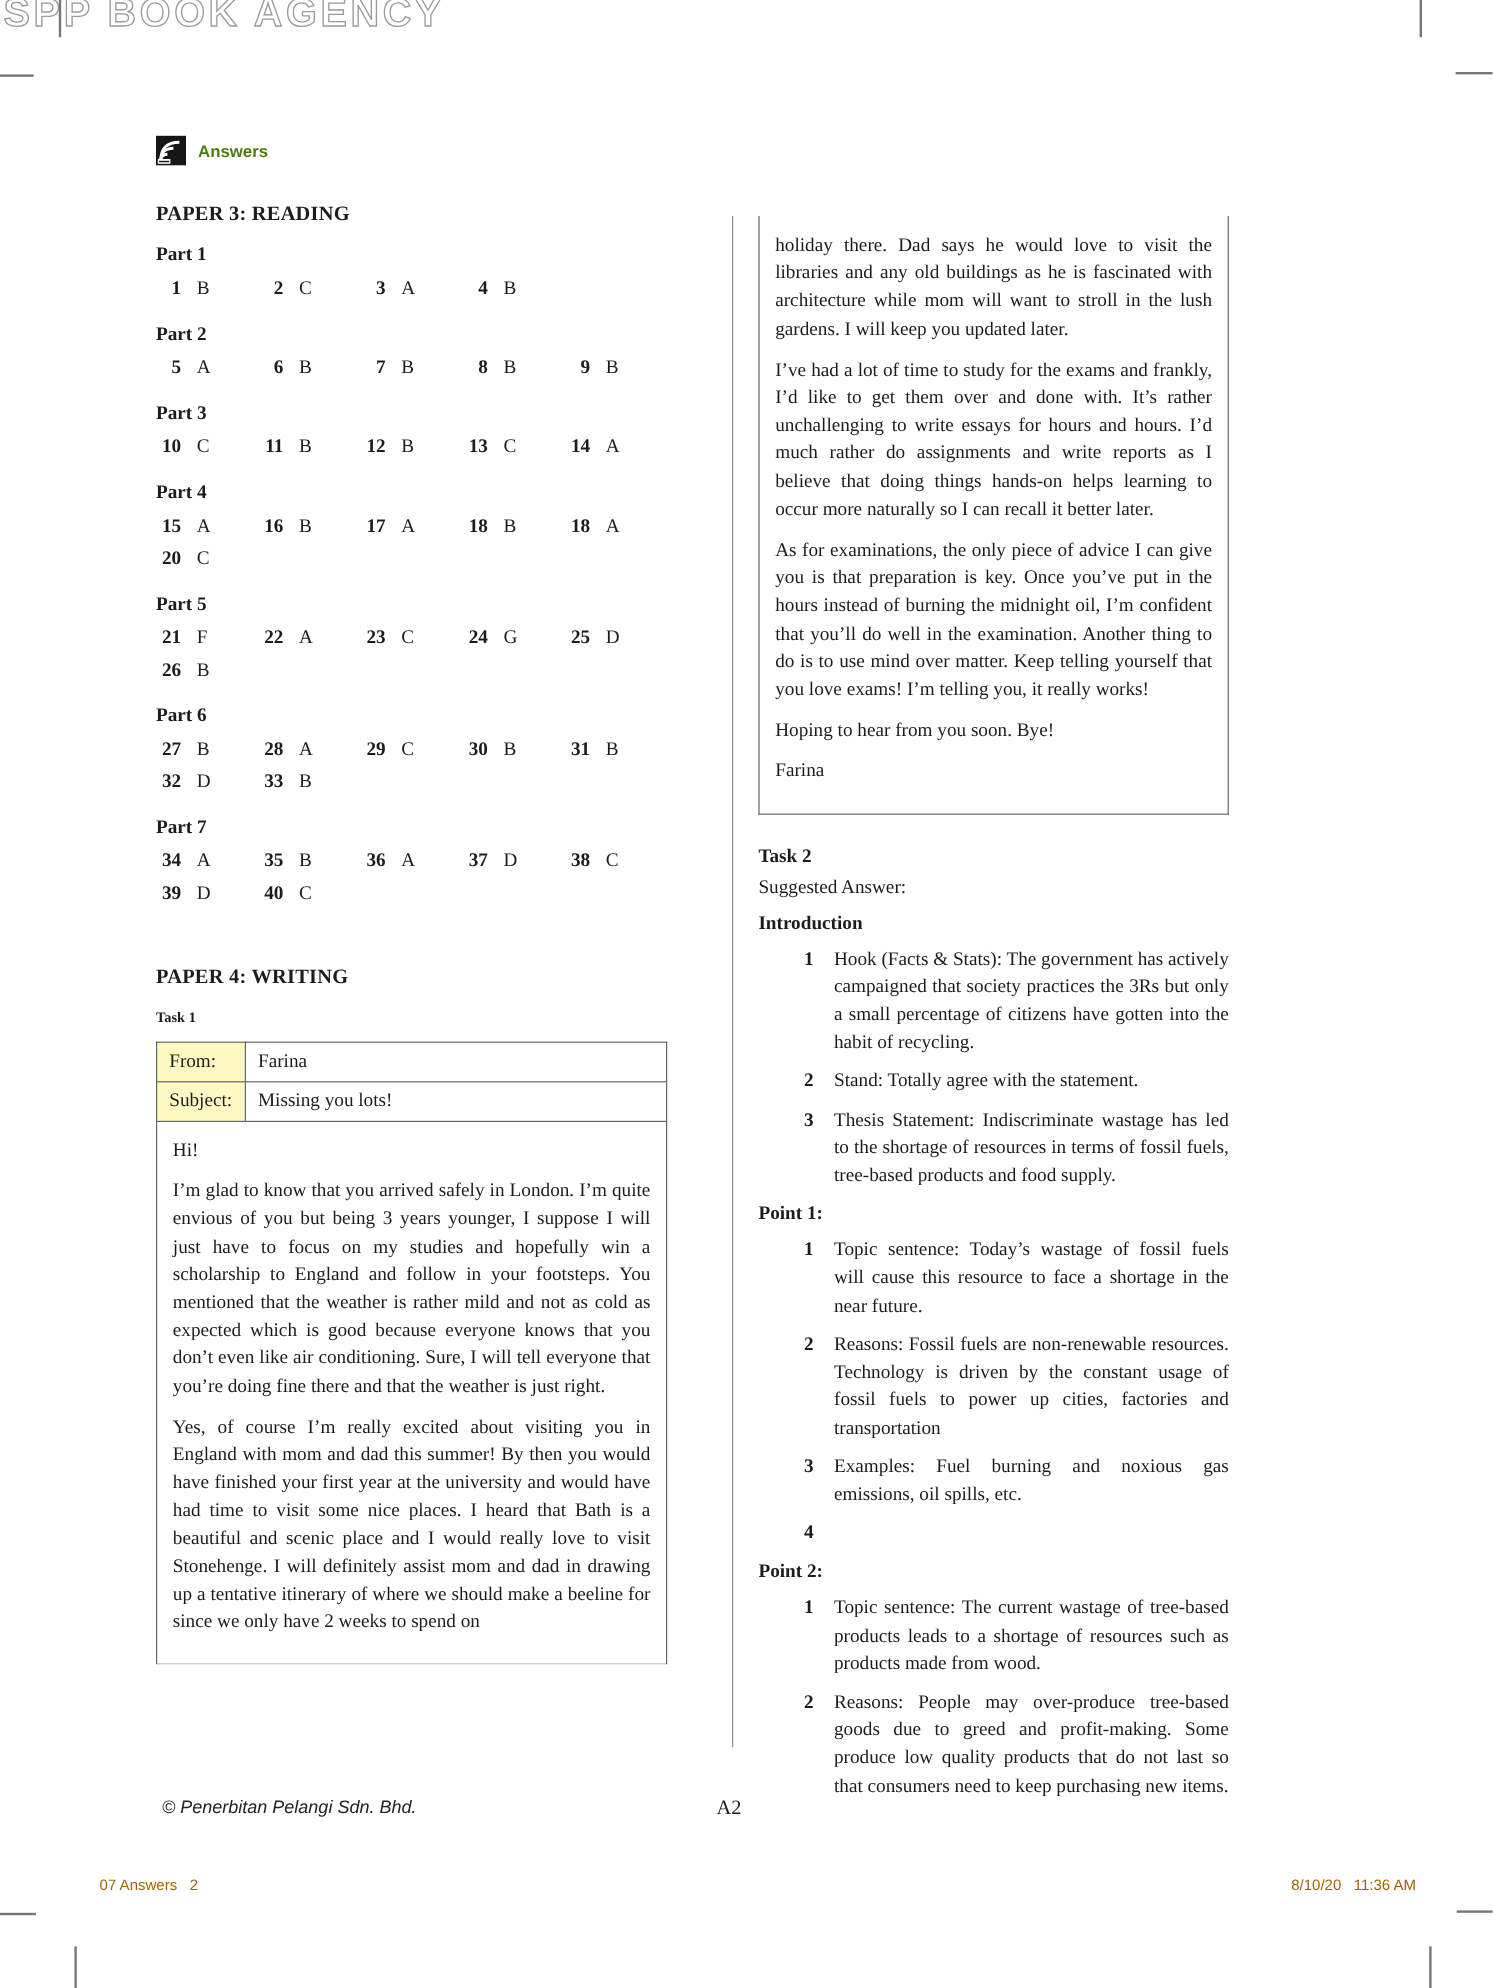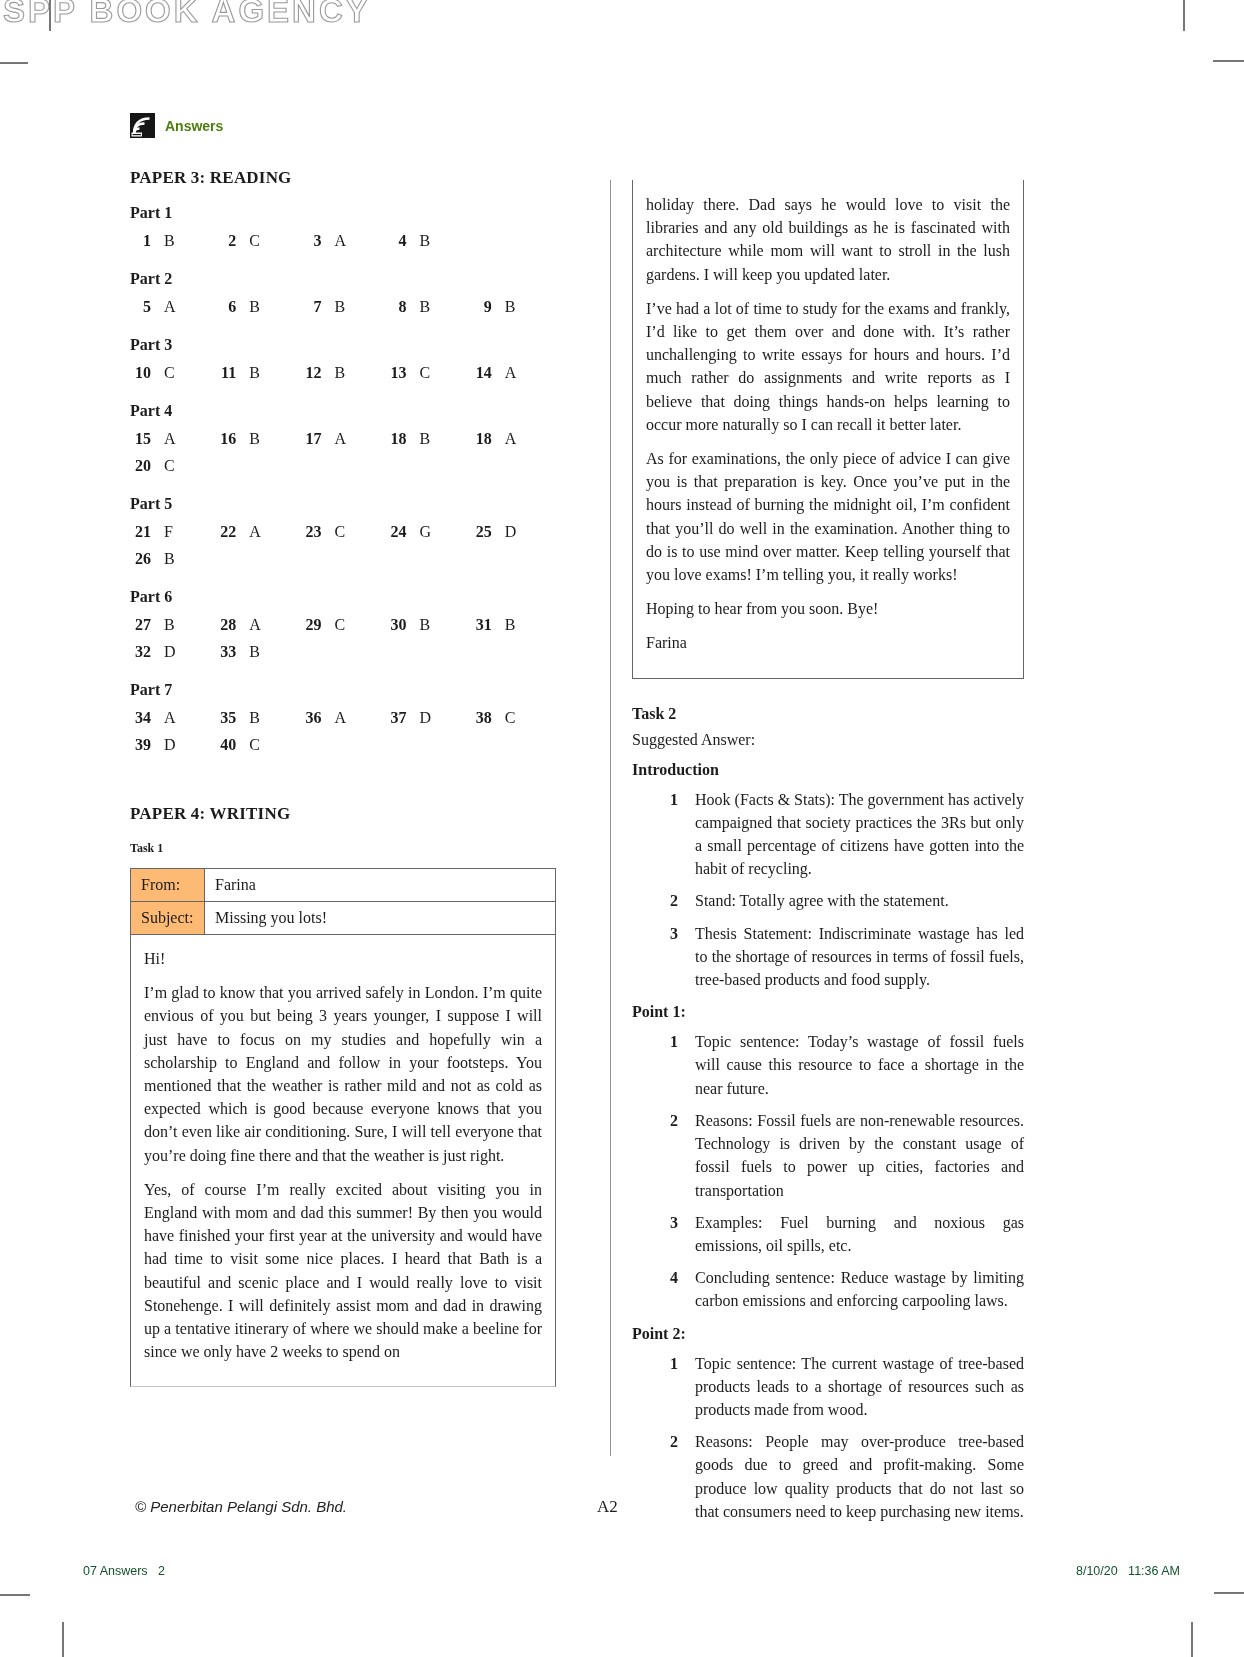--- a/index.html
+++ b/index.html
@@ -42,21 +42,21 @@
   .ans-grid { display:grid; grid-template-columns:repeat(5, 85.2px); margin-top:5px; }
   .ans-cell { height:27px; line-height:27px; font-size:16px; }
   .ans-num { display:inline-block; width:21px; text-align:right; font-weight:bold; }
   .ans-letter { margin-left:13px; }
 
   .paper4-title { font-size:17px; font-weight:bold; margin:46px 0 0 0; letter-spacing:.2px; }
   .task-heading { font-size:12px; font-weight:bold; margin-top:17px; }
 
   table.meta { border-collapse:collapse; width:100%; margin-top:12px; font-size:16px; }
   table.meta td { border:1px solid #666; padding:5px 10px; height:22px; }
-  table.meta td.lbl { width:53px; background:#fdba74; }
+  table.meta td.lbl { width:53px; background:#fef9c3; }
 
   .letter-box {
     border-left:1px solid #666; border-right:1px solid #666; border-bottom:1px solid #c4c4c4;
     padding:1px 13px 12px 13px;
   }
   .letter-box p, .letter-cont p {
     margin:11px 0; font-size:16px; line-height:23.2px; text-align:justify;
   }
   .letter-cont {
     border-left:1px solid #666; border-right:1px solid #666; border-bottom:1px solid #666;
@@ -73,21 +73,21 @@
   .t2-num { flex:none; width:25px; margin-left:38px; font-weight:bold; }
   .t2-text { flex:1; text-align:justify; }
 
   
   .copyright {
     position:absolute; left:135px; top:1498px;
     font-family:"Liberation Sans", sans-serif; font-style:italic; font-size:15px; color:#222;
   }
   .pageno { position:absolute; left:597px; top:1497px; font-size:17px; }
   .printinfo {
-    position:absolute; font-family:"Liberation Sans", sans-serif; font-size:12.5px; color:#14532d;
+    position:absolute; font-family:"Liberation Sans", sans-serif; font-size:12.5px; color:#a16207;
     top:1564px; white-space:pre;
   }
   .printinfo.left { left:83px; }
   .printinfo.right { right:64px; }
 </style>
 </head>
 <body>
 
 <div class="page">
 
@@ -256,21 +256,20 @@
           <div class="t2-item">
             <span class="t2-num">2</span>
             <span class="t2-text">Reasons: Fossil fuels are non-renewable resources. Technology is driven by the constant usage of fossil fuels to power up cities, factories and transportation</span>
           </div>
           <div class="t2-item">
             <span class="t2-num">3</span>
             <span class="t2-text">Examples: Fuel burning and noxious gas emissions, oil spills, etc.</span>
           </div>
           <div class="t2-item">
             <span class="t2-num">4</span>
-            <span class="t2-text">Concluding sentence: Reduce wastage by limiting carbon emissions and enforcing carpooling laws.</span>
           </div>
         </div>
         <div class="t2-section">
           <div class="t2-heading">Point 2:</div>
           <div class="t2-item">
             <span class="t2-num">1</span>
             <span class="t2-text">Topic sentence: The current wastage of tree-based products leads to a shortage of resources such as products made from wood.</span>
           </div>
           <div class="t2-item">
             <span class="t2-num">2</span>

